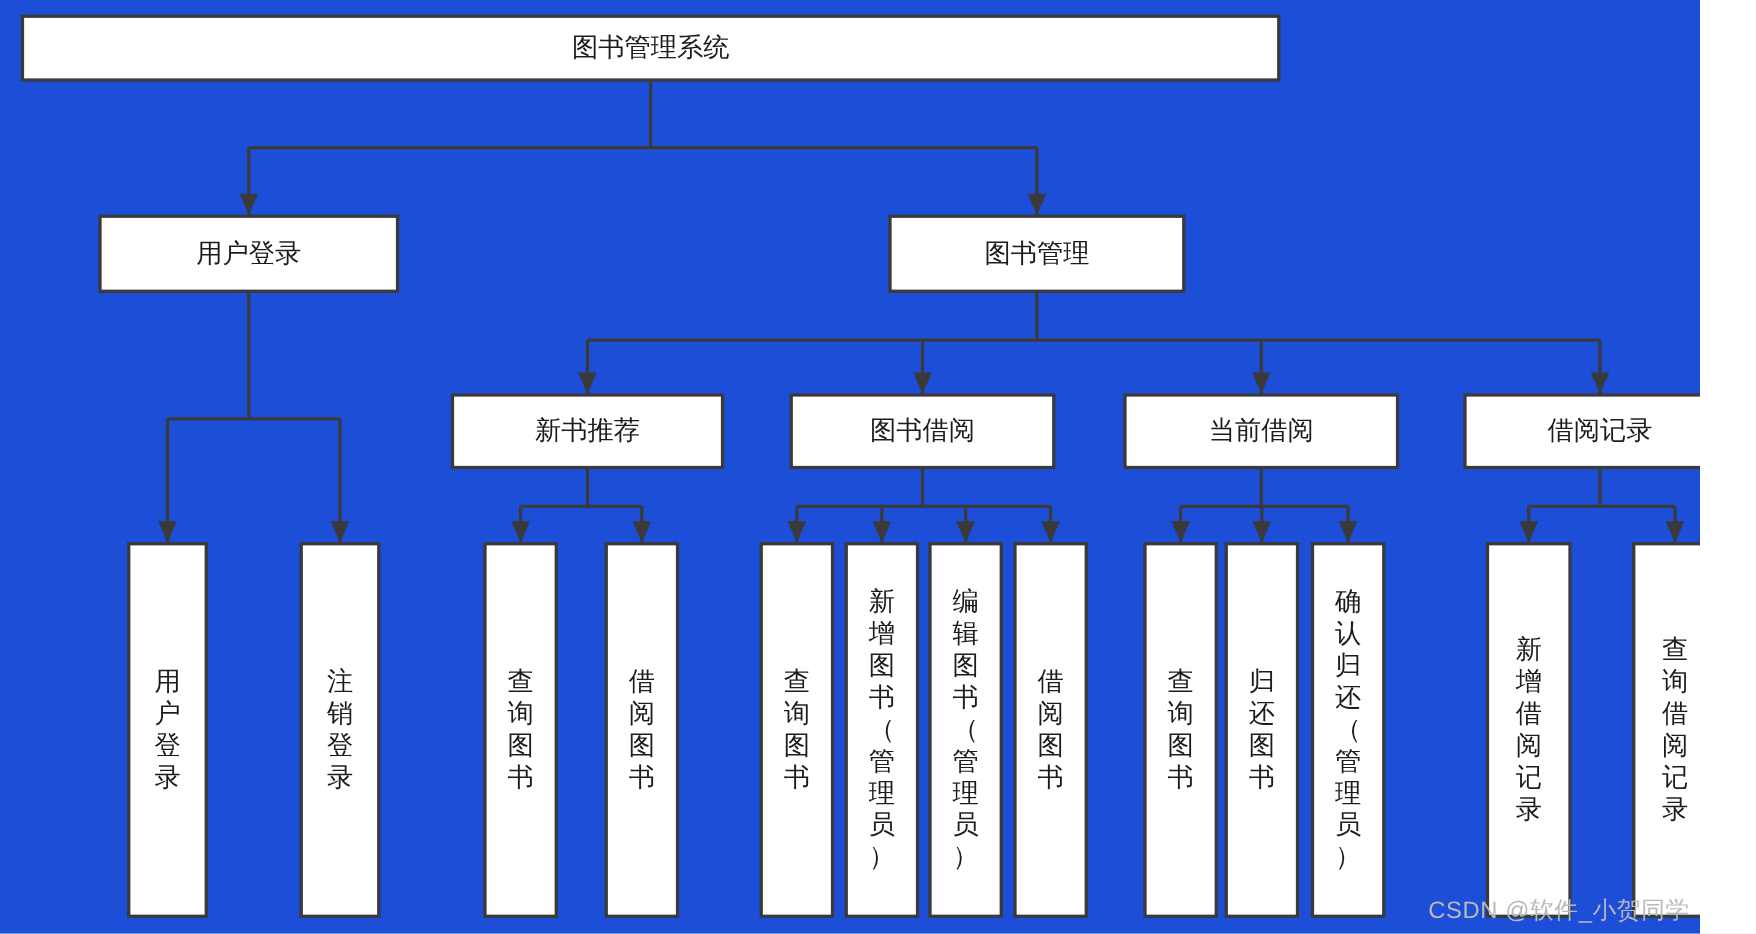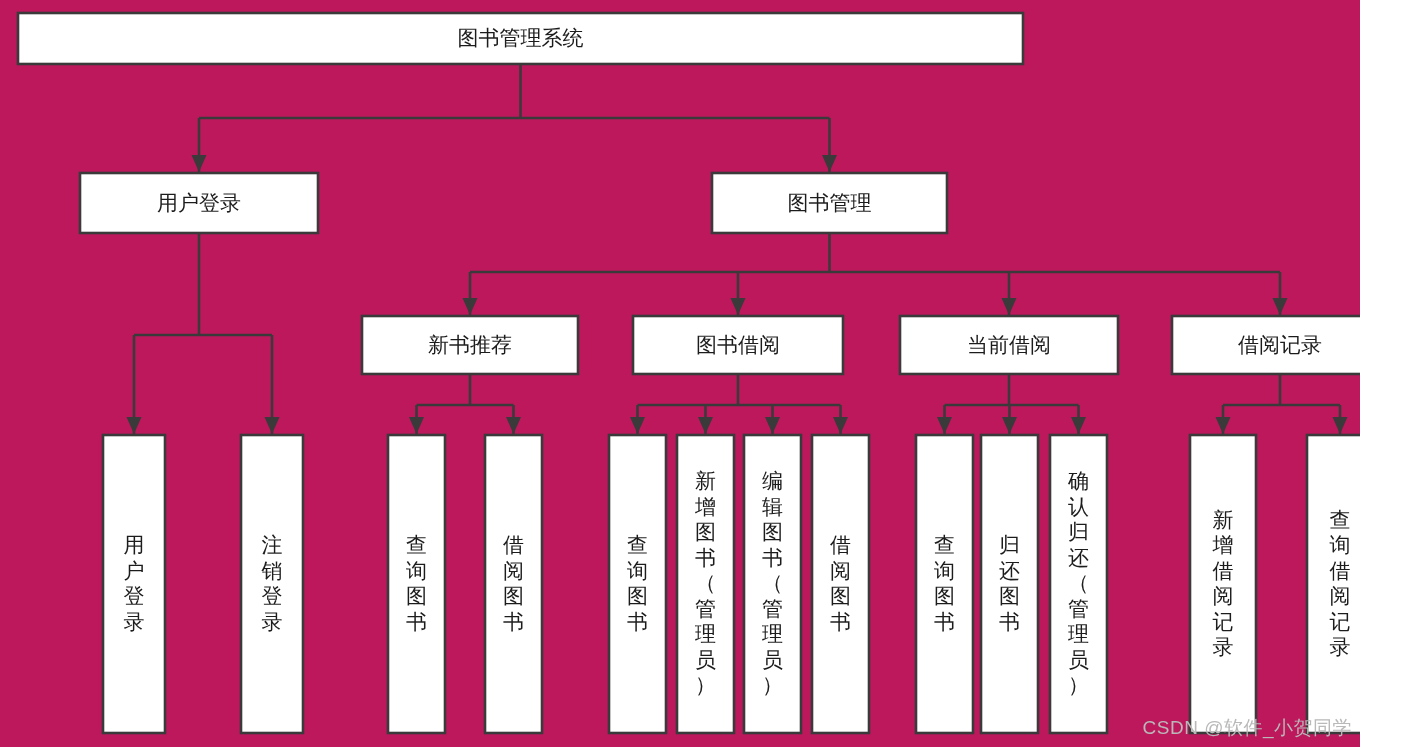--- a/index.html
+++ b/index.html
@@ -8,21 +8,21 @@
     padding: 0;
     background: #ffffff;
   }
   body {
     font-family: "Liberation Sans", "DejaVu Sans", sans-serif;
   }
   #diagram-root {
     position: relative;
     width: 1360px;
     height: 747px;
-    background: #be185d;
+    background: #1d4ed8;
     overflow: hidden;
   }
   svg.diagram-canvas {
     position: absolute;
     left: 0;
     top: 0;
     width: 1405px;
     height: 747px;
     display: block;
   }

